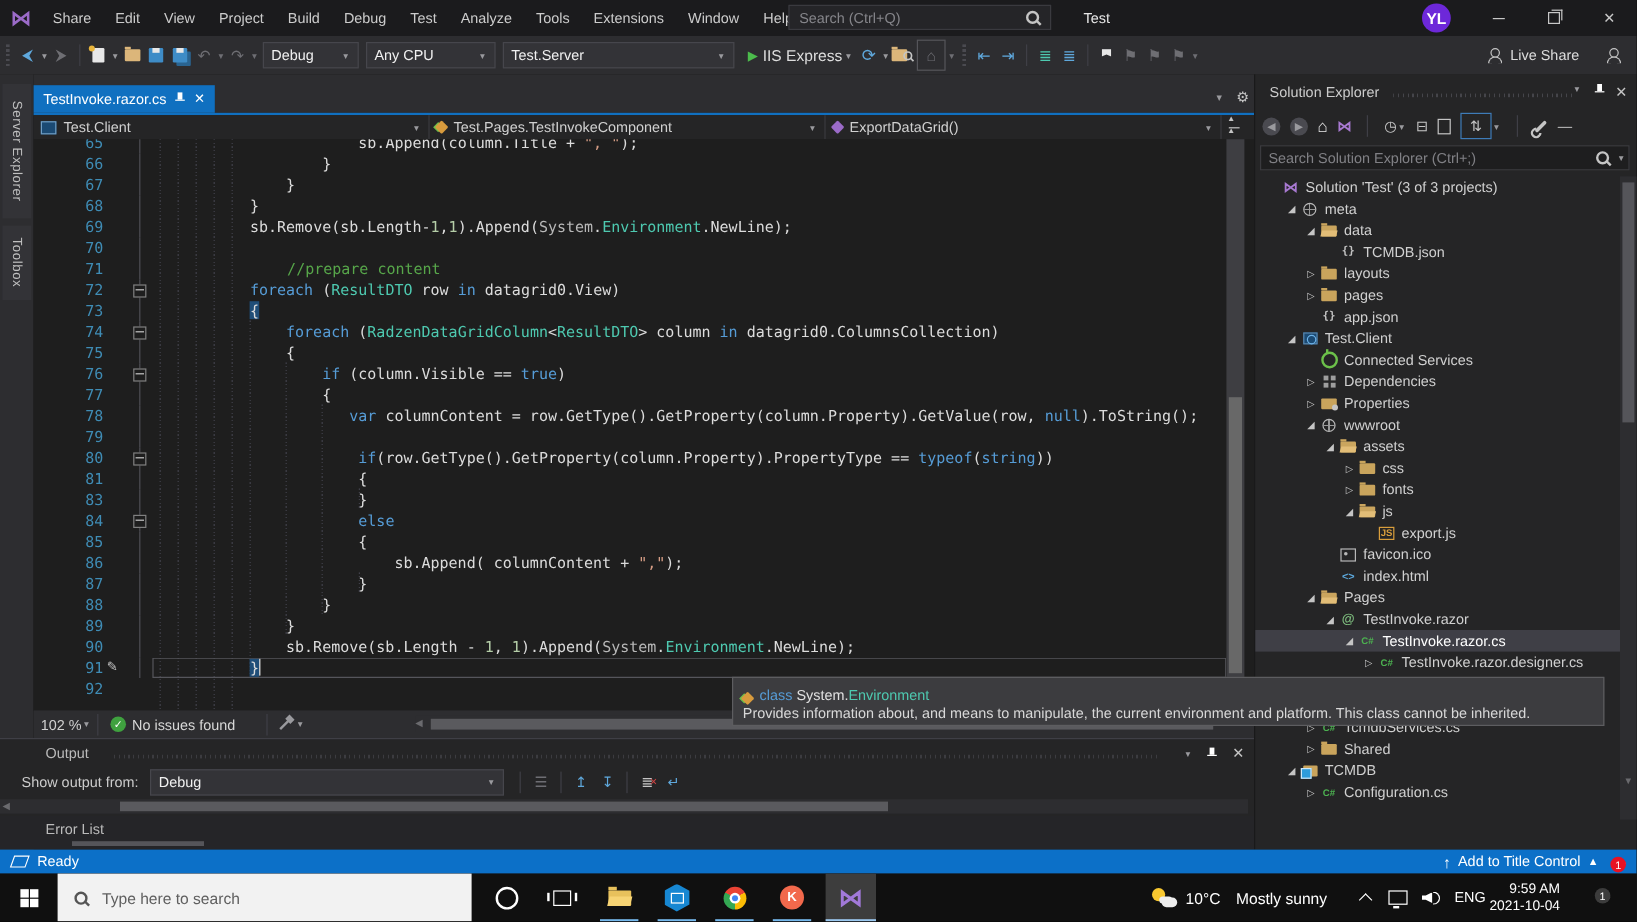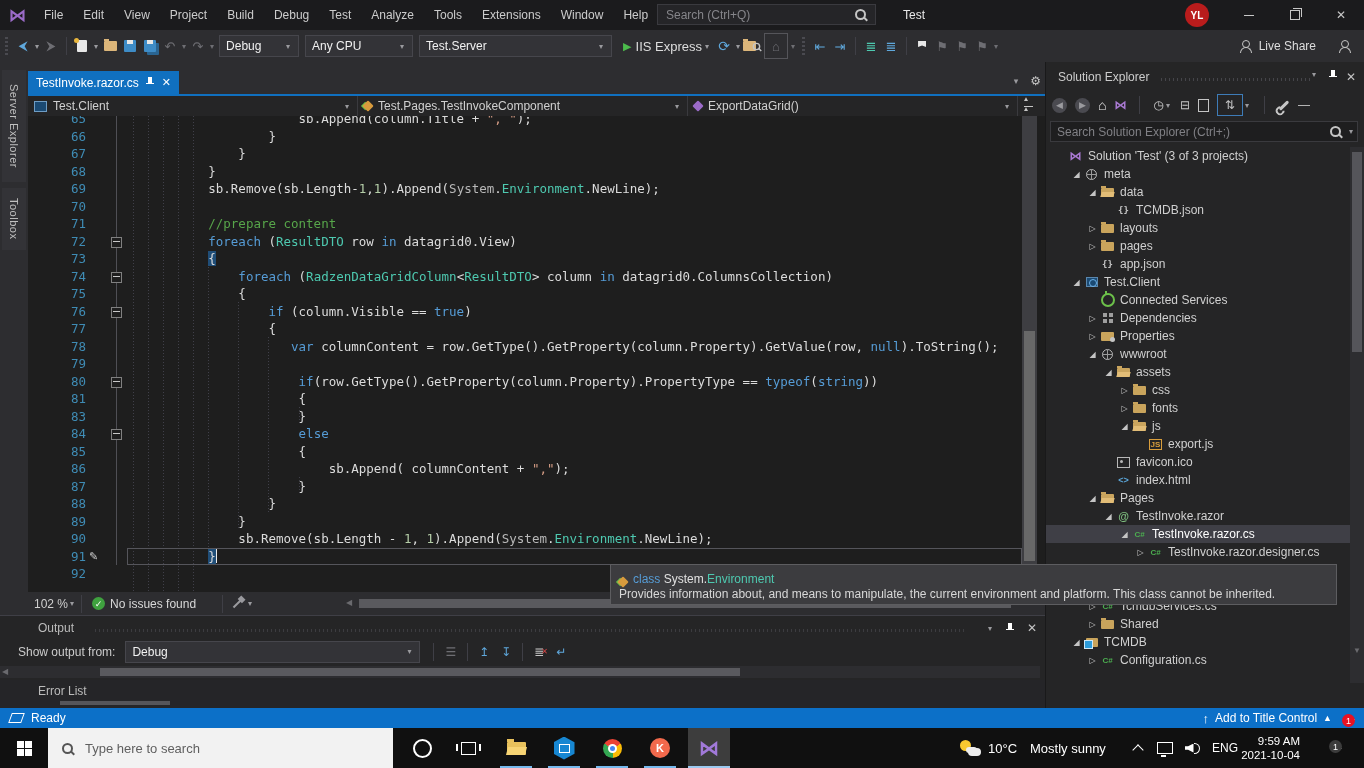--- a/index.html
+++ b/index.html
@@ -6,21 +6,21 @@
   #app{position:relative;width:1364px;height:768px;background:#1e1e1e;font-family:"Liberation Sans",sans-serif;font-size:12px;color:#ccc;overflow:hidden;}
   
   #titlebar{position:absolute;left:0;top:0;width:1364px;height:30px;background:#1b1b1d;display:flex;align-items:center;}
   .vslogo{color:#9b6bc8;font-size:17px;font-weight:bold;margin:0 8px 0 9px;}
   .menu-item{padding:0 10px;line-height:30px;color:#cccccc;font-size:12px;cursor:default;}
   #title-search{position:absolute;left:657px;top:4px;width:219px;height:21px;background:#252528;border:1px solid #3a3a3f;display:flex;align-items:center;color:#85858a;padding-left:8px;box-sizing:border-box;}
   #title-search .mag{margin-left:auto;margin-right:9px;}
   .mag{width:7px;height:7px;border:2px solid #c5c5c5;border-radius:50%;position:relative;display:inline-block;}
   .mag::after{content:"";position:absolute;width:5px;height:2px;background:#c5c5c5;transform:rotate(45deg);right:-4px;bottom:-2px;}
   #win-title{position:absolute;left:903px;top:0;line-height:30px;color:#e8e8e8;}
-  #avatar{position:absolute;left:1185px;top:3px;width:24px;height:24px;border-radius:50%;background:#b91c1c;color:#fff;font-size:10px;font-weight:bold;display:flex;align-items:center;justify-content:center;}
+  #avatar{position:absolute;left:1185px;top:3px;width:24px;height:24px;border-radius:50%;background:#6d28d9;color:#fff;font-size:13px;font-weight:bold;display:flex;align-items:center;justify-content:center;}
   .wbtn{position:absolute;top:0;width:46px;height:30px;display:flex;align-items:center;justify-content:center;color:#c8c8c8;}
   .ic-min{width:10px;height:1px;background:#c8c8c8;}
   .ic-restore{width:8px;height:8px;border:1px solid #c8c8c8;position:relative;}
   .ic-restore::before{content:"";position:absolute;left:2px;top:-3px;width:8px;height:8px;border-top:1px solid #c8c8c8;border-right:1px solid #c8c8c8;}
   
   #toolbar{position:absolute;left:0;top:30px;width:1364px;height:32px;background:#2d2d30;display:flex;align-items:center;}
   .grip{width:3px;height:18px;margin:0 5px;background:repeating-linear-gradient(180deg,#4a4a50 0 2px,transparent 2px 4px);}
   .tsep{width:1px;height:18px;background:#3f3f46;margin:0 5px;}
   .tbtn{display:flex;align-items:center;justify-content:center;min-width:18px;height:24px;margin:0 1px;font-size:13px;}
   .caret{color:#9a9a9e;font-size:8px;margin:0 2px;}
@@ -68,21 +68,21 @@
   .cl{display:flex;height:17.5px;line-height:17.5px;position:relative;}
   .ln{width:58px;flex:none;text-align:right;color:#3f8cb5;font-family:"DejaVu Sans Mono",monospace;font-size:12.5px;}
   .gut{width:20px;flex:none;position:relative;}
   .pencil{position:absolute;left:3px;top:0;color:#c8c8c8;font-size:11px;}
   .fold{width:21px;flex:none;position:relative;}
   .fold.ext::before{content:"";position:absolute;left:10px;top:0;bottom:0;width:1px;background:#4f4f55;}
   .foldbox{position:absolute;left:5px;top:4px;width:9px;height:9px;border:1px solid #808080;background:#1e1e1e;z-index:2;}
   .foldbox::after{content:"";position:absolute;left:1px;right:1px;top:3px;height:1px;background:#c8c8c8;}
   .ct{margin:0;padding:0 0 0 6px;flex:1;font-family:"DejaVu Sans Mono",monospace;font-size:12.5px;white-space:pre;color:#dcdcdc;}
   .cl.current .ct{box-shadow:inset 0 0 0 1px #55555b;}
-  .tk-k{color:#569cd6;} .tk-t{color:#4ec9b0;} .tk-s{color:#d69d85;} .tk-c{color:#57a64a;}
+  .tk-k{color:#569cd6;} .tk-t{color:#4ec9b0;} .tk-s{color:#d69d85;} .tk-c{color:#57a64a;margin-left:31px;}
   .tk-n{color:#b5cea8;} .tk-p{color:#dcdcdc;} .tk-g{color:#b8b8b8;}
   .tk-hb{background:#204e78;}
   .codecaret{display:inline-block;width:1px;height:14px;background:#ececec;vertical-align:-2px;}
   #vscroll{position:absolute;left:994px;top:54px;width:15px;height:476px;background:#3e3e42;}
   #vscroll .thumb{position:absolute;left:2px;width:11px;top:215px;height:230px;background:#686868;}
   #vscroll .mark{position:absolute;right:1px;width:4px;height:2px;background:#2d7fd4;top:452px;}
   #botbar{position:absolute;left:0;top:530px;width:1017px;height:23px;background:#2d2d30;display:flex;align-items:center;}
   .okcheck{width:13px;height:13px;border-radius:50%;background:#3fa13f;color:#fff;font-size:9px;display:flex;align-items:center;justify-content:center;margin:0 5px;}
   .broom{width:10px;height:2px;background:#9a9a9e;transform:rotate(-45deg);position:relative;margin:0 4px;}
   .broom::after{content:"";position:absolute;right:-4px;top:-2px;width:5px;height:6px;background:#9a9a9e;}
@@ -203,21 +203,21 @@
   .nbadge{position:absolute;right:-6px;bottom:-5px;background:#3c3c3c;color:#fff;border-radius:50%;width:13px;height:13px;font-size:9px;display:flex;align-items:center;justify-content:center;}
 </style>
 </head>
 <body>
 
 <div id="app">
 
   <div id="titlebar">
     <span class="vslogo">⋈</span>
     <div style="display:flex;">
-        <span class="menu-item">File</span>
+        <span class="menu-item">Share</span>
         <span class="menu-item">Edit</span>
         <span class="menu-item">View</span>
         <span class="menu-item">Project</span>
         <span class="menu-item">Build</span>
         <span class="menu-item">Debug</span>
         <span class="menu-item">Test</span>
         <span class="menu-item">Analyze</span>
         <span class="menu-item">Tools</span>
         <span class="menu-item">Extensions</span>
         <span class="menu-item">Window</span>

